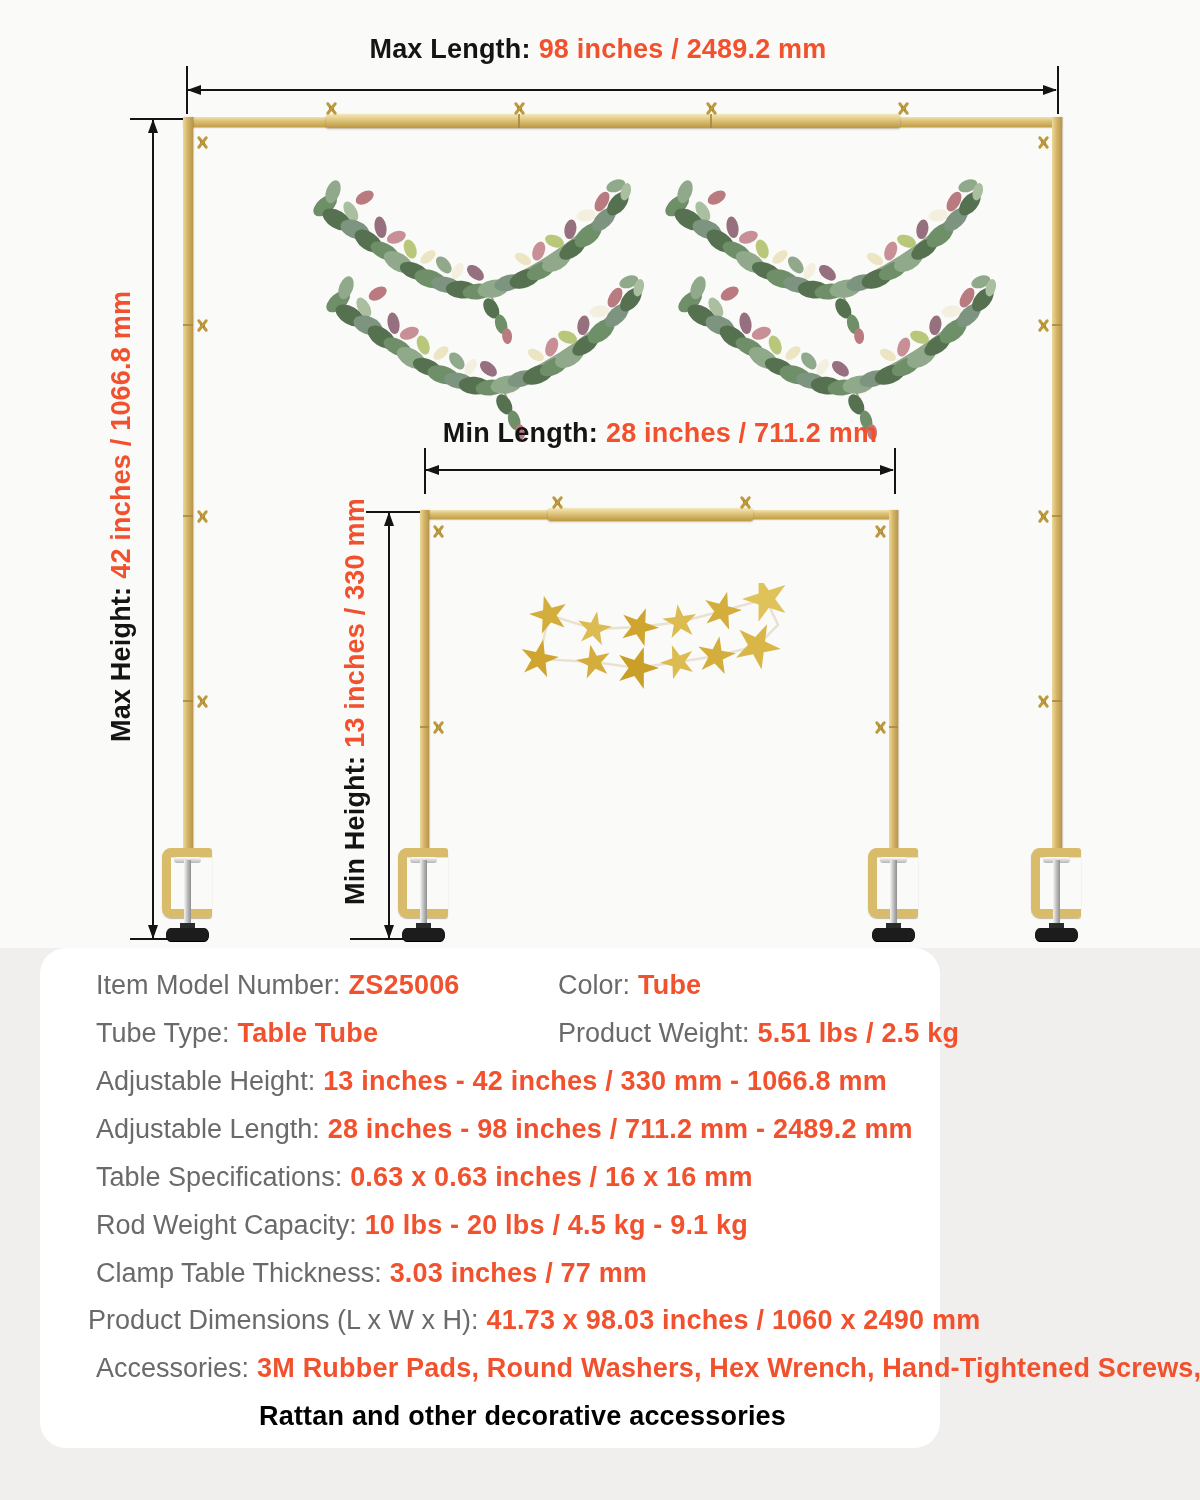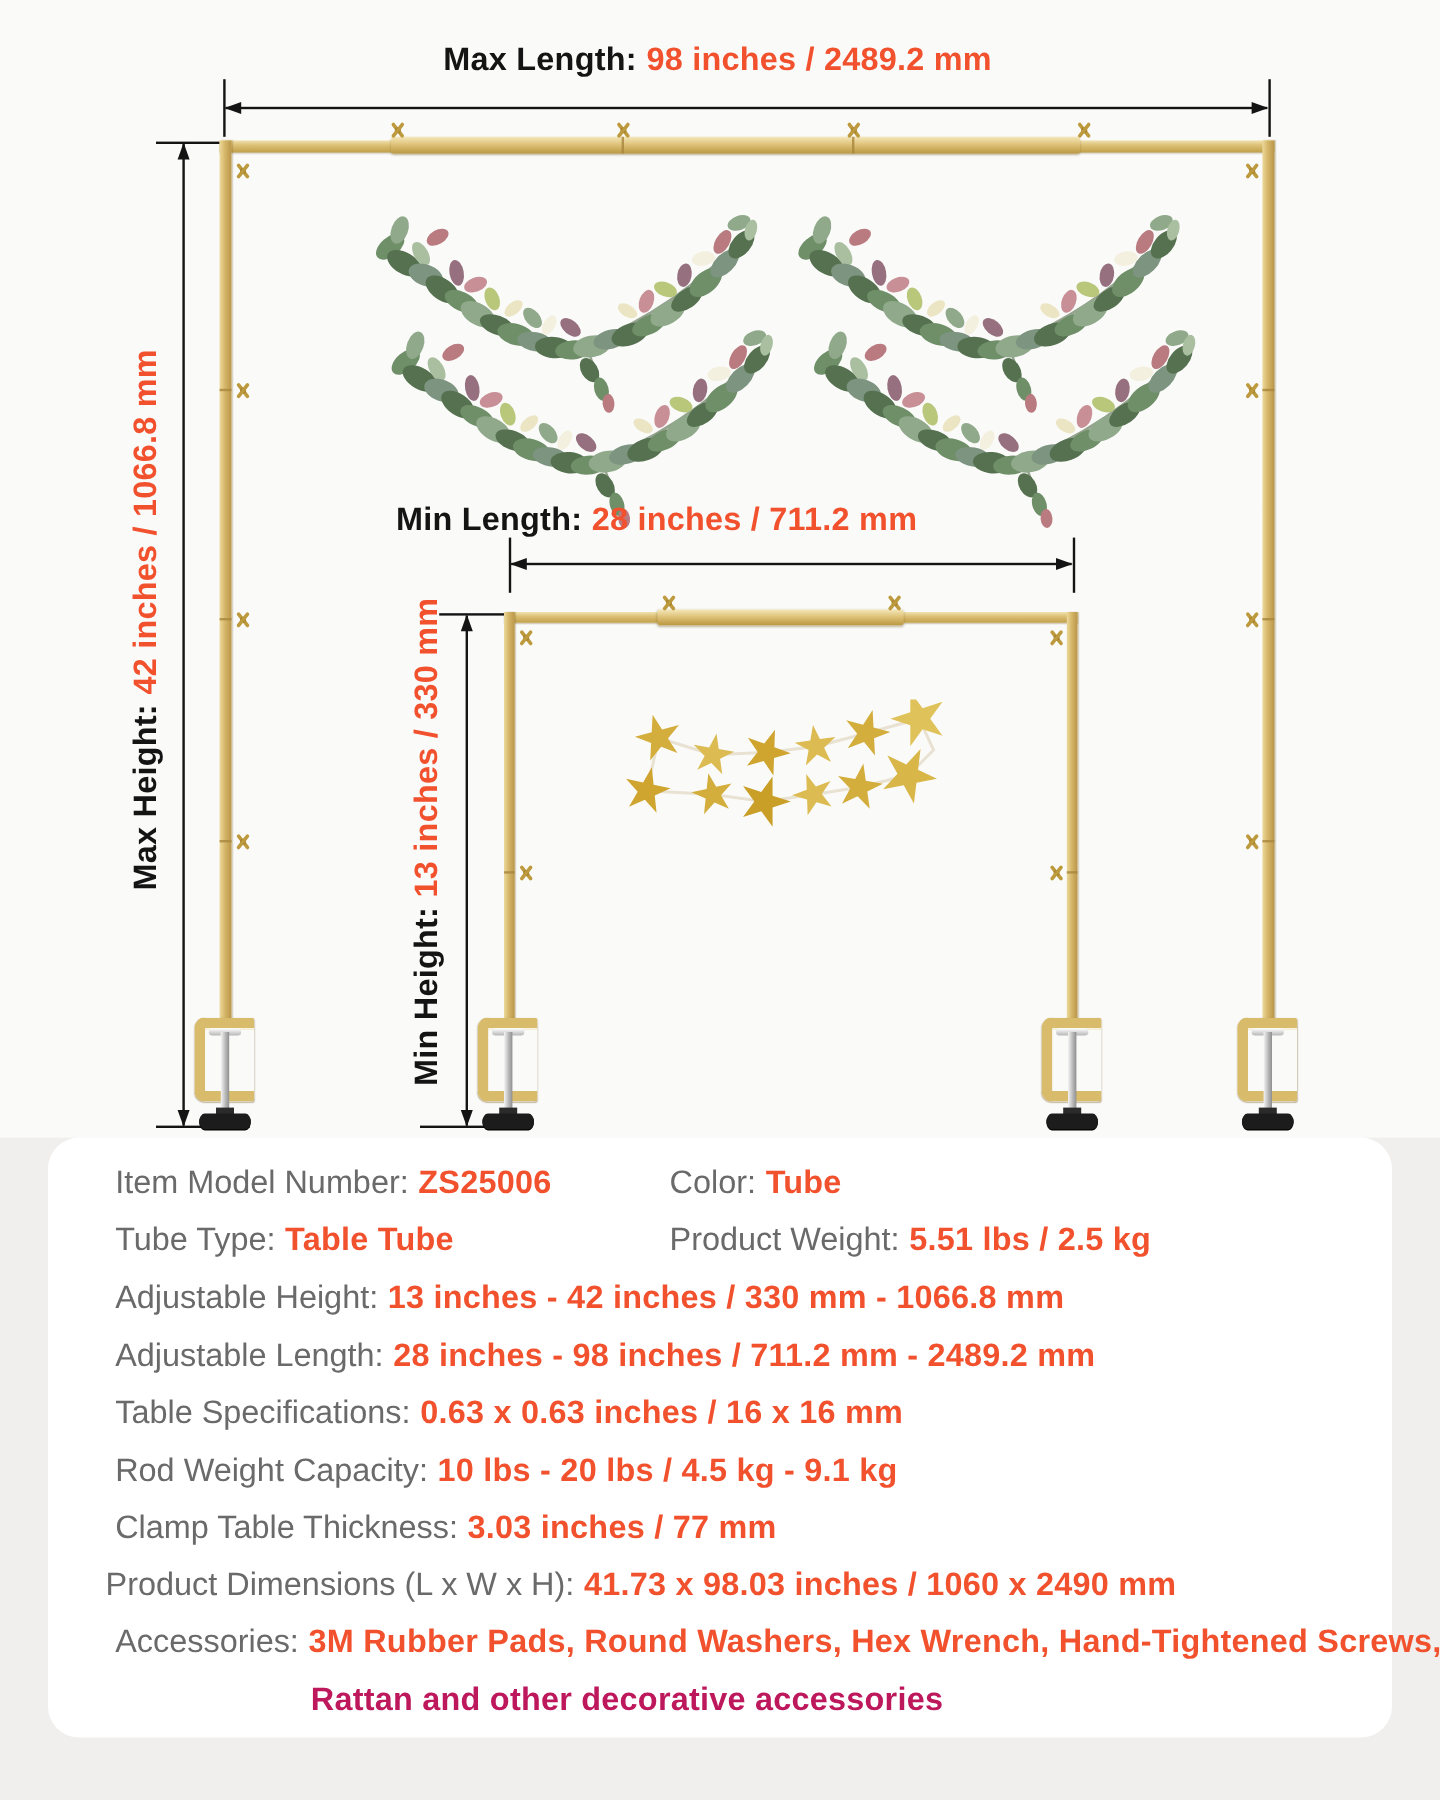--- a/index.html
+++ b/index.html
@@ -37,24 +37,24 @@
   .ah{position:absolute;width:0;height:0;border-style:solid;}
   .ah-l{border-width:5px 14px 5px 0;border-color:transparent #141414 transparent transparent;}
   .ah-r{border-width:5px 0 5px 14px;border-color:transparent transparent transparent #141414;}
   .ah-u{border-width:0 5px 14px 5px;border-color:transparent transparent #141414 transparent;}
   .ah-d{border-width:14px 5px 0 5px;border-color:#141414 transparent transparent transparent;}
   .dim-label{position:absolute;font-size:27px;font-weight:600;color:#141414;white-space:nowrap;letter-spacing:.2px;}
   .dim-label .val{color:#f2512e;margin-left:8px;}
   .vlabel{transform-origin:0 0;transform:rotate(-90deg);}
   
   .band{position:absolute;left:0;top:948px;width:1200px;height:552px;background:#f0efed;}
-  .panel{position:absolute;left:40px;top:948px;width:1120px;height:500px;background:#ffffff;border-radius:26px;}
+  .panel{position:absolute;left:40px;top:948px;width:900px;height:500px;background:#ffffff;border-radius:26px;}
   .spec{position:absolute;font-size:27px;line-height:38px;white-space:nowrap;color:#6a6a6a;}
   .spec .val{color:#f2512e;font-weight:700;margin-left:8px;letter-spacing:.2px;}
-  .spec .val2{color:#be185d;font-weight:700;letter-spacing:.2px;}
+  .spec .val2{color:#000000;font-weight:700;letter-spacing:.2px;}
   svg{display:block;}
 </style>
 </head>
 <body>
 
 <div class="stage">
 
   <svg width="0" height="0" style="position:absolute" aria-hidden="true">
     <defs>
       <path id="starp" d="M0,-20 L4.49,-6.18 L19.02,-6.18 L7.27,2.36 L11.76,16.18 L0,7.64 L-11.76,16.18 L-7.27,2.36 L-19.02,-6.18 L-4.49,-6.18 Z"></path>
@@ -180,21 +180,21 @@
   <svg style="position:absolute;left:655px;top:168px;" width="335" height="178" viewBox="0 0 330 180">
       <use href="#swag"></use>
     </svg>
   <svg style="position:absolute;left:316px;top:264px;" width="335" height="178" viewBox="0 0 330 180">
       <use href="#swag"></use>
     </svg>
   <svg style="position:absolute;left:668px;top:264px;" width="335" height="178" viewBox="0 0 330 180">
       <use href="#swag"></use>
     </svg>
 
-  <div class="dim-label" style="left:330px;top:418px;width:660px;">
+  <div class="dim-label" style="left:330px;top:418px;width:660px;text-align:center;">
     <span>Min Length:</span><span class="val">28 inches / 711.2 mm</span>
   </div>
   <div class="ext-v" style="left:424px;top:448px;height:46px;"></div>
   <div class="ext-v" style="left:894px;top:448px;height:46px;"></div>
   <div class="dl-h" style="left:426px;top:469px;width:467px;"></div>
   <div class="ah ah-l" style="left:425px;top:465px;"></div>
   <div class="ah ah-r" style="left:880px;top:465px;"></div>
 
   <div class="dim-label vlabel" style="left:340px;top:905px;">
     <span>Min Height:</span><span class="val">13 inches / 330 mm</span>

